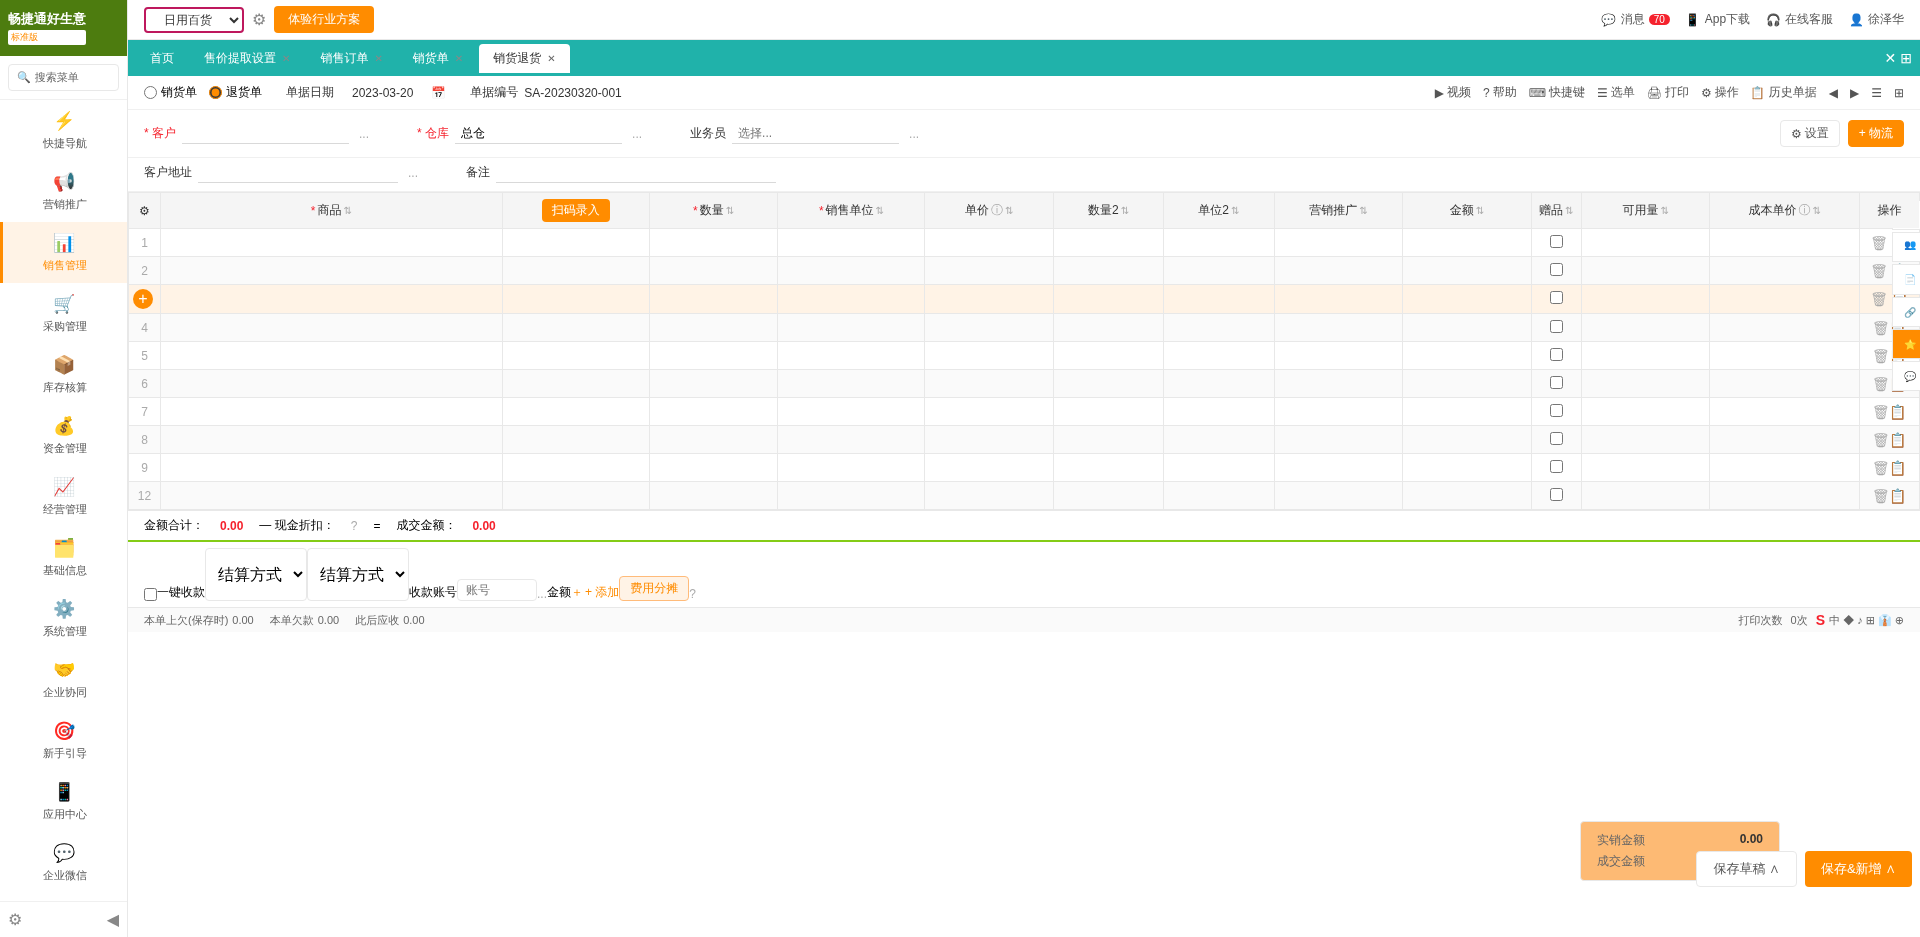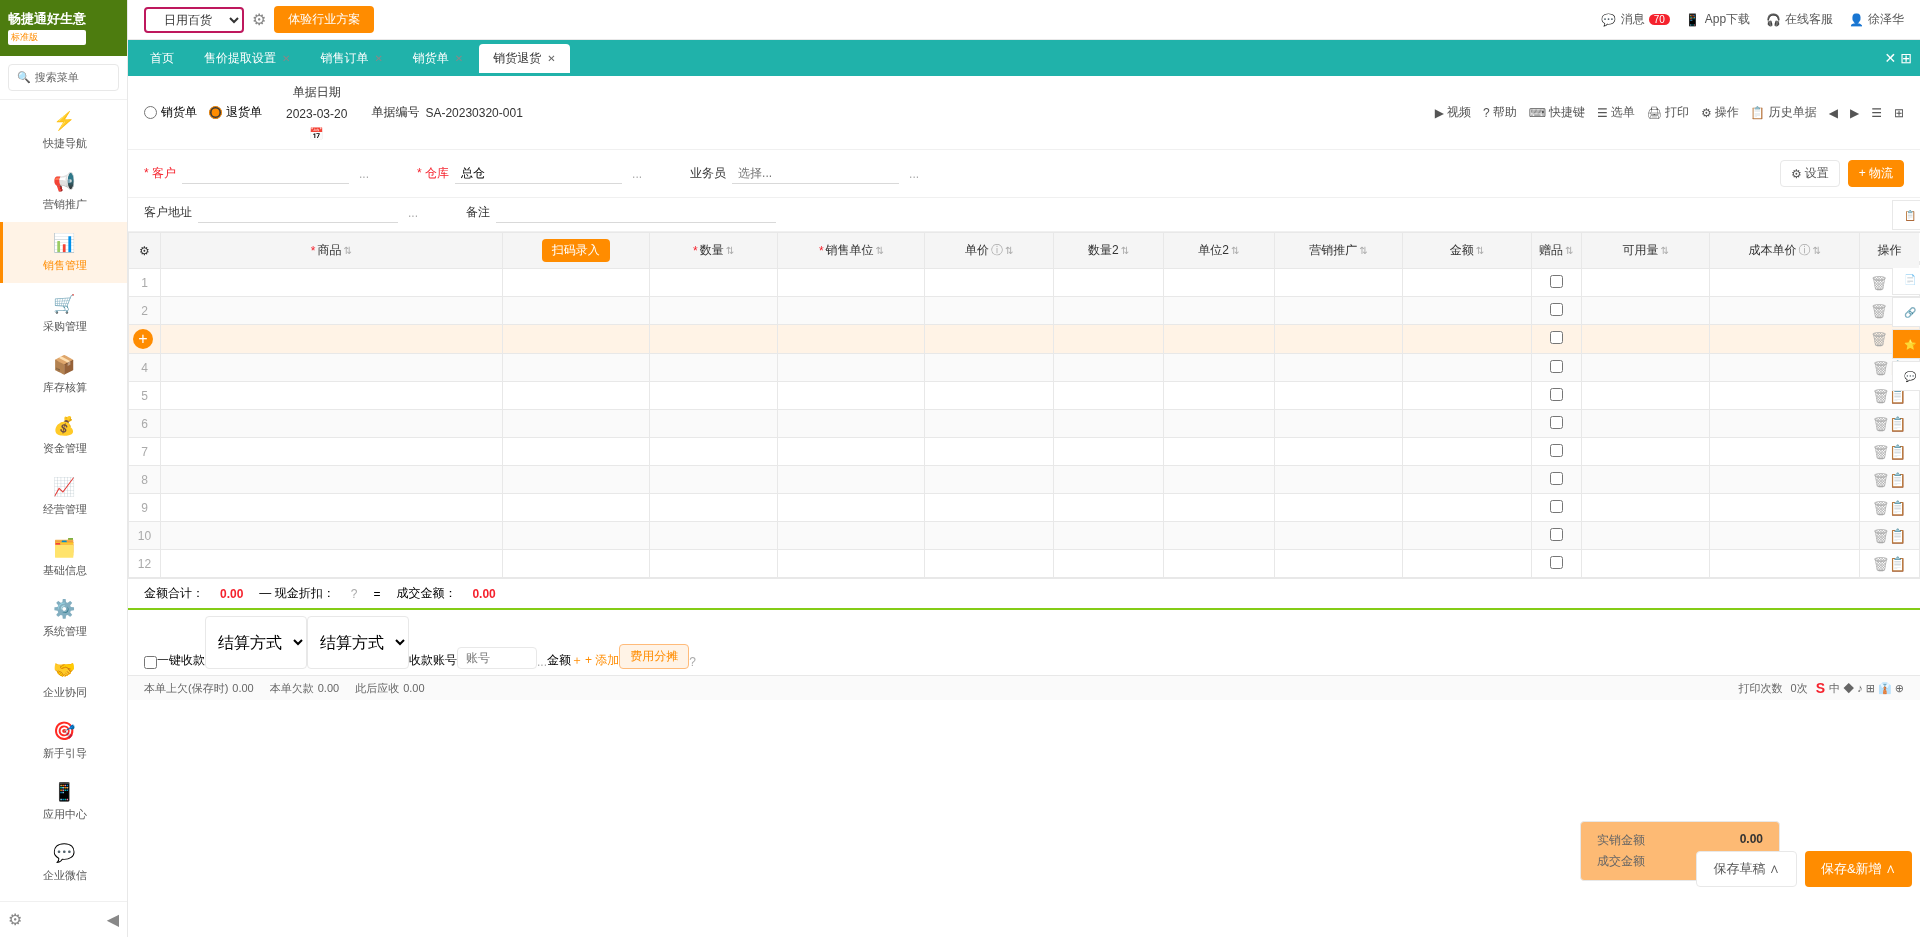--- a/index.html
+++ b/index.html
@@ -41,21 +41,21 @@
     .tab.active .tab-close { color: #666; }
     .tabbar-end { margin-left: auto; display: flex; gap: 4px; }
     .tabbar-end-btn { background: none; border: none; color: #fff; cursor: pointer; font-size: 14px; }
 
     
     .content { flex: 1; background: #fff; overflow-y: auto; padding: 0; display: flex; flex-direction: column; }
     .form-header { padding: 8px 16px; border-bottom: 1px solid #f0f0f0; display: flex; align-items: center; gap: 24px; }
     .radio-group { display: flex; align-items: center; gap: 12px; }
     .radio-item { display: flex; align-items: center; gap: 4px; cursor: pointer; font-size: 12px; }
     .radio-item input { accent-color: #ff8c00; }
-    .form-date { display: flex; align-items: center; gap: 6px; font-size: 12px; color: #333; flex-direction: column; }
+    .form-date { display: flex; align-items: center; gap: 18px; font-size: 12px; color: #333; }
     .form-id { display: flex; align-items: center; gap: 6px; font-size: 12px; color: #333; }
     .form-actions-right { margin-left: auto; display: flex; align-items: center; gap: 12px; font-size: 12px; color: #555; }
     .form-actions-right span { cursor: pointer; display: flex; align-items: center; gap: 3px; }
 
     .form-fields { padding: 10px 16px; display: flex; flex-wrap: wrap; gap: 8px; border-bottom: 1px solid #f0f0f0; }
     .form-field { display: flex; align-items: center; gap: 6px; font-size: 12px; }
     .form-field label { color: #f5222d; }
     .form-field label.optional { color: #333; }
     .form-field-input { border: none; border-bottom: 1px solid #d9d9d9; padding: 3px 6px; min-width: 140px; font-size: 12px; outline: none; }
     .form-field-dots { color: #aaa; cursor: pointer; margin-left: 4px; }
@@ -551,36 +551,20 @@
               <td></td>
               <td></td>
               <td></td>
               <td class="checkbox-cell"><input type="checkbox" style=""></td>
               <td></td>
               <td></td>
               <td class="action-cell"><span>🗑</span><span>📋</span></td>
             </tr>
           <tr>
               <td class="row-num">9</td>
-              <td></td>
-              <td></td>
-              <td></td>
-              <td></td>
-              <td></td>
-              <td></td>
-              <td></td>
-              <td></td>
-              <td></td>
-              <td class="checkbox-cell"><input type="checkbox" style=""></td>
-              <td></td>
-              <td></td>
-              <td class="action-cell"><span>🗑</span><span>📋</span></td>
-            </tr>
-          <tr>
-              <td class="row-num">10</td>
               <td></td>
               <td></td>
               <td></td>
               <td></td>
               <td></td>
               <td></td>
               <td></td>
               <td></td>
               <td></td>
               <td class="checkbox-cell"><input type="checkbox" style=""></td>

